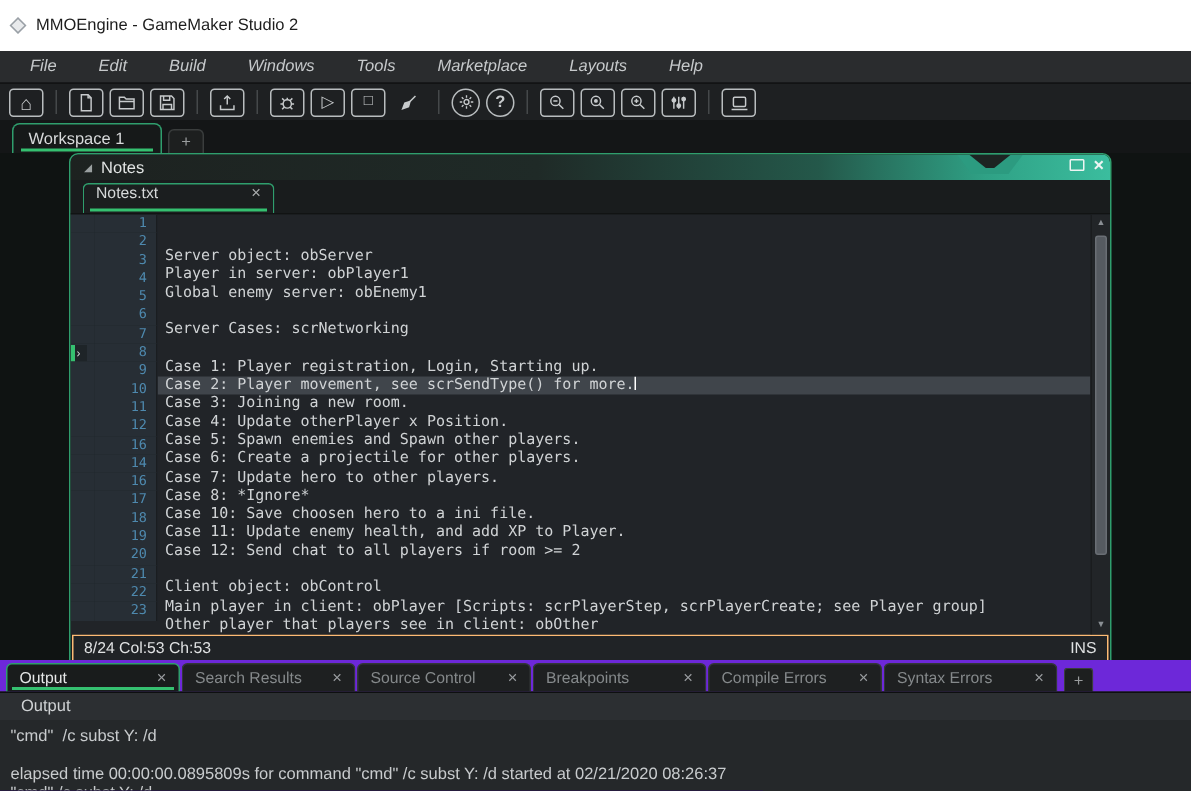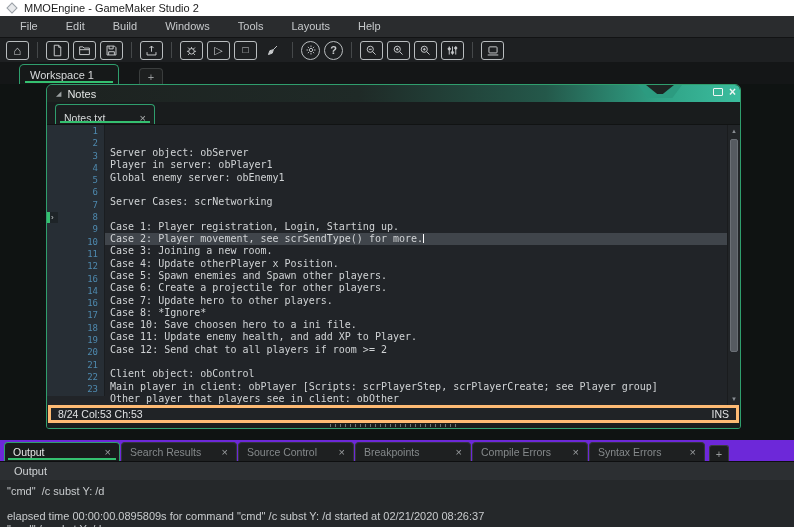--- a/index.html
+++ b/index.html
@@ -1,41 +1,41 @@
 <!DOCTYPE html>
 <html><head>
 <meta charset="utf-8">
 <style>
   * { margin:0; padding:0; box-sizing:border-box; }
   html,body { width:794px; height:527px; overflow:hidden; background:#0f1312;
               font-family:"Liberation Sans", sans-serif; }
   .screen { width:794px; height:527px; display:flex; flex-direction:column; overflow:hidden; }
 
   
-  .os-titlebar { height:16px; background:#ffffff; display:flex; align-items:center; padding-left:6px; flex:0 0 auto; }
+  .os-titlebar { height:34px; background:#ffffff; display:flex; align-items:center; padding-left:6px; flex:0 0 auto; }
   .gm-logo { width:8px; height:8px; border:1.5px solid #9aa0a6; transform:rotate(45deg); margin:0 8px 0 2px; background:#e8eaec; }
   .os-title { font-size:11px; color:#1c1c1c; }
 
   
   .menubar { height:21px; background:#2a2c2e; display:flex; align-items:center; flex:0 0 auto; padding-left:6px; }
-  .menu-item { color:#c6c9cb; font-size:11px; padding:0 14px; line-height:21px; cursor:default; }
+  .menu-item { color:#c6c9cb; font-size:11px; padding:0 14px; line-height:21px; cursor:default;font-style:italic; }
 
   
   .toolbar { height:25px; background:#1e2022; display:flex; align-items:center; padding-left:4px; flex:0 0 auto; border-top:1px solid #121314; }
   .tbtn { width:23px; height:19px; border:1px solid #b9bdbf; border-radius:3px; margin:0 2px;
           display:flex; align-items:center; justify-content:center; color:#c7cacc; font-size:11px; line-height:1; cursor:default; }
   .tbtn.round { width:19px; border-radius:50%; }
   .tbtn.noborder { border-color:transparent; }
   .tsep { width:1px; height:16px; background:#45484a; margin:0 6px; }
   .tbtn svg { display:block; }
   .glyph-home { font-size:13px; } .glyph-play { font-size:11px; } .glyph-stop { font-size:10px; }
   .glyph-help { font-size:11px; font-weight:bold; }
 
   
-  .ws-tabbar { height:22px; background:#141617; display:flex; align-items:flex-end; padding-left:19px; flex:0 0 auto;gap:16px; }
+  .ws-tabbar { height:22px; background:#141617; display:flex; align-items:flex-end; padding-left:8px; flex:0 0 auto; }
   .ws-tab { height:20px; width:100px; background:#161919; border:1px solid #2f9e6d; border-bottom:none;
             border-radius:5px 5px 0 0; color:#d8dadb; font-size:11px; display:flex; align-items:center; padding:0 10px; position:relative; }
   .ws-tab .underline { position:absolute; left:5px; right:5px; bottom:1px; height:2px; background:#35c070; }
   .ws-tab-add { height:16px; width:24px; background:#1d1f1f; border:1px solid #3a3d3d; border-bottom:none; border-radius:4px 4px 0 0;
                 margin-left:4px; color:#9a9d9e; font-size:11px; display:flex; align-items:center; justify-content:center; }
 
   
   .workspace { flex:1 1 auto; position:relative; background:#0f1312; overflow:hidden; }
 
   
@@ -50,22 +50,22 @@
   .chevron-notch { position:absolute; right:58px; top:0; width:44px; height:13px; background:#2c9b80;
                    clip-path:polygon(0 0,100% 0,78% 100%,22% 100%); }
   .chevron-notch:after { content:""; position:absolute; left:8px; right:8px; top:0; height:9px; background:#1d2422;
                    clip-path:polygon(0 0,100% 0,60% 100%,40% 100%); }
   .win-btns { position:absolute; right:4px; top:1px; display:flex; align-items:center; gap:6px; }
   .max-btn { width:10px; height:8px; border:1.5px solid #eef5f3; border-radius:1px; }
   .close-btn { color:#eef5f3; font-size:12px; line-height:1; font-weight:bold; }
 
   
   .notes-tabbar { height:23px; background:#191c1d; flex:0 0 auto; display:flex; align-items:flex-end; padding-left:8px; border-bottom:1px solid #111313; }
-  .doc-tab { height:20px; width:100px; background:#1b1e1f; border:1px solid #2f9e6d; border-bottom:none; border-radius:4px 4px 0 0;
-             display:flex; align-items:flex-end; padding:0 8px; position:relative; }
+  .doc-tab { height:20px; width:128px; background:#1b1e1f; border:1px solid #2f9e6d; border-bottom:none; border-radius:4px 4px 0 0;
+             display:flex; align-items:flex-start; padding:0 8px; position:relative; }
   .doc-tab .dlabel { color:#d6d9da; font-size:10.5px; flex:1; }
   .doc-tab .dclose { color:#a9acad; font-size:11px; }
   .doc-tab .underline { position:absolute; left:4px; right:4px; bottom:1px; height:2px; background:#35c070; }
 
   
   .editor { flex:1 1 auto; display:flex; background:#212428; overflow:hidden; position:relative; }
   .lines { flex:1 1 auto; overflow:hidden; }
   .line { display:flex; height:12.3px; align-items:center; }
   .lmargin { width:16px; flex:0 0 auto; height:100%; background:#272e35; display:flex; align-items:center; }
   .marker { display:inline-block; width:11px; height:11px; border-left:3px solid #35c070; background:#1e2428;
@@ -77,21 +77,21 @@
   .line.current .ltext { background:#40454b; }
   .caret { display:inline-block; width:1px; height:9px; background:#ffffff; vertical-align:-1px; }
 
   
   .vscroll { width:13px; flex:0 0 auto; background:#222528; border-left:1px solid #1a1c1e; position:relative; }
   .varr { height:12px; color:#8a8f94; font-size:6px; text-align:center; line-height:12px; }
   .varr.down { position:absolute; bottom:0; left:0; right:0; }
   .vthumb { position:absolute; left:2px; right:2px; top:14px; height:76%; background:#565b61; border-radius:2px; border:1px solid #6a6f75; }
 
   
-  .statusbar { height:18px; flex:0 0 auto; background:#202326; border:3px solid #fdba74; margin:0 1px;
+  .statusbar { height:18px; flex:0 0 auto; background:#202326; border:1px solid #fdba74; margin:0 1px;
                display:flex; align-items:center; justify-content:space-between; padding:0 7px;
                color:#e0e2e3; font-size:10.5px; }
   .drag-strip { height:5px; flex:0 0 auto; background:#191c1d; display:flex; justify-content:center; align-items:center; }
   .drag-dots { width:130px; height:3px;
                background:repeating-linear-gradient(90deg,#70757500 0 1px,#707575 1px 2px,#70757500 2px 5px); }
 
   
   .bottom-panel { height:87px; flex:0 0 auto; background:#6d28d9; display:flex; flex-direction:column; }
   .bp-tabs { height:21px; display:flex; align-items:flex-end; padding-left:4px; flex:0 0 auto; }
   .bp-repeat { display:contents; }
@@ -124,20 +124,21 @@
       <span class="menu-item">File</span>
 
       <span class="menu-item">Edit</span>
 
       <span class="menu-item">Build</span>
 
       <span class="menu-item">Windows</span>
 
       <span class="menu-item">Tools</span>
 
+      <span class="menu-item">Marketplace</span>
 
       <span class="menu-item">Layouts</span>
 
       <span class="menu-item">Help</span>
     </div>
 
   <div class="toolbar">
     <span class="tbtn">
         <span class="glyph-home">⌂</span>
       </span>

